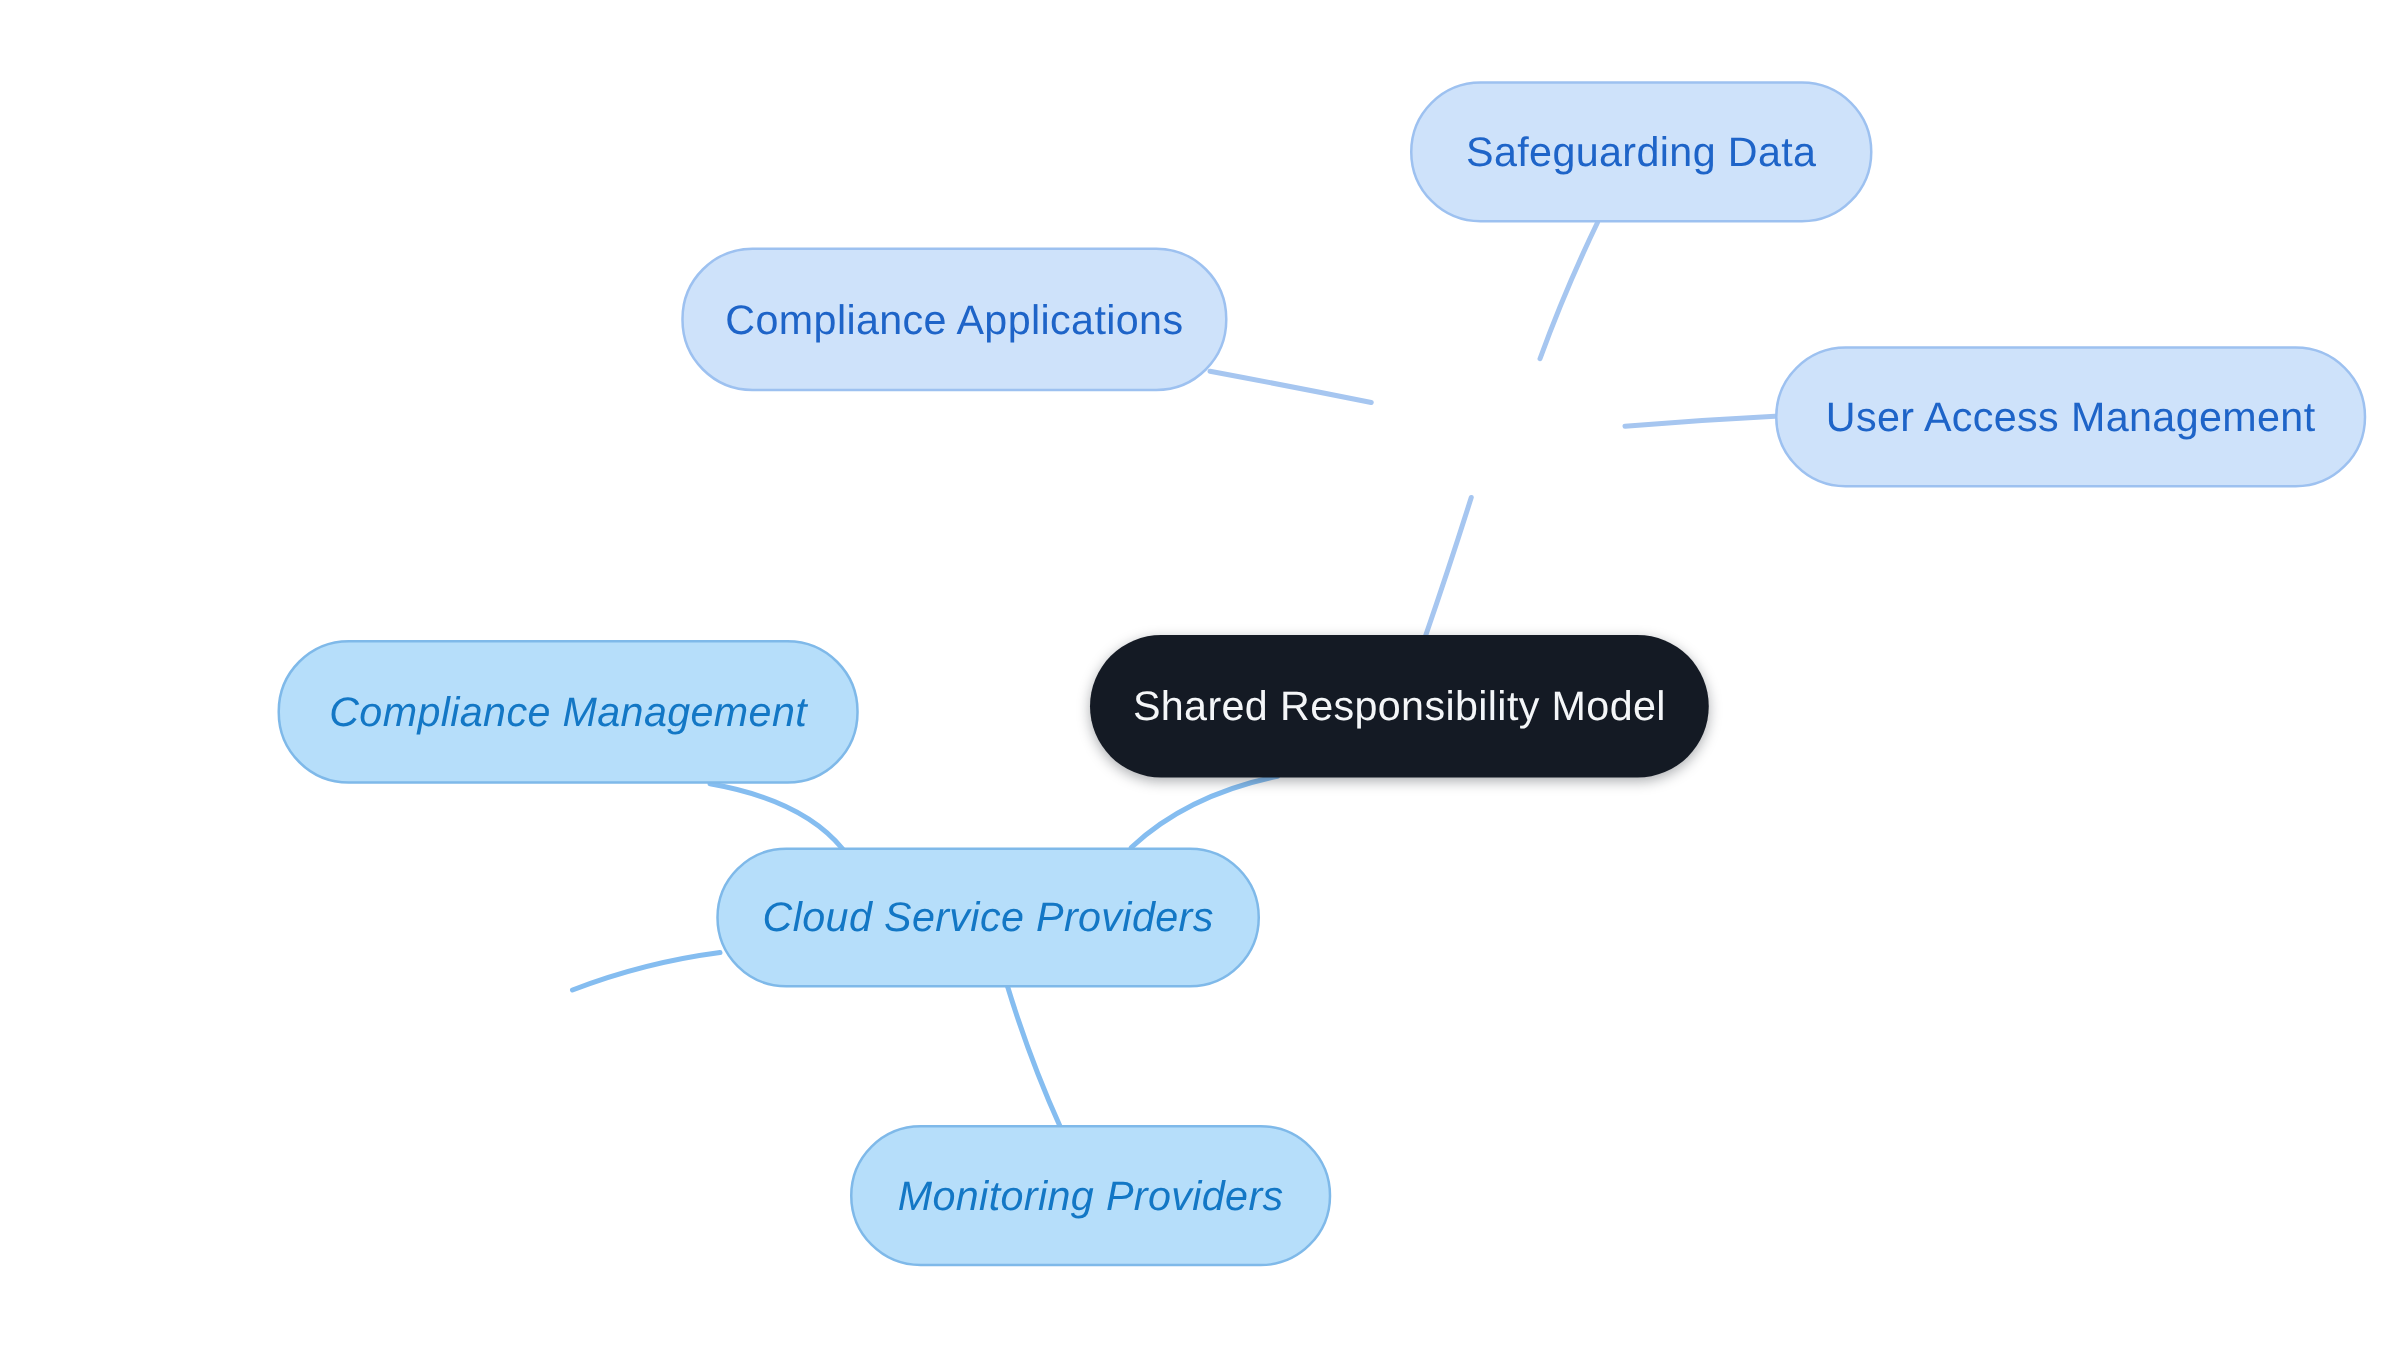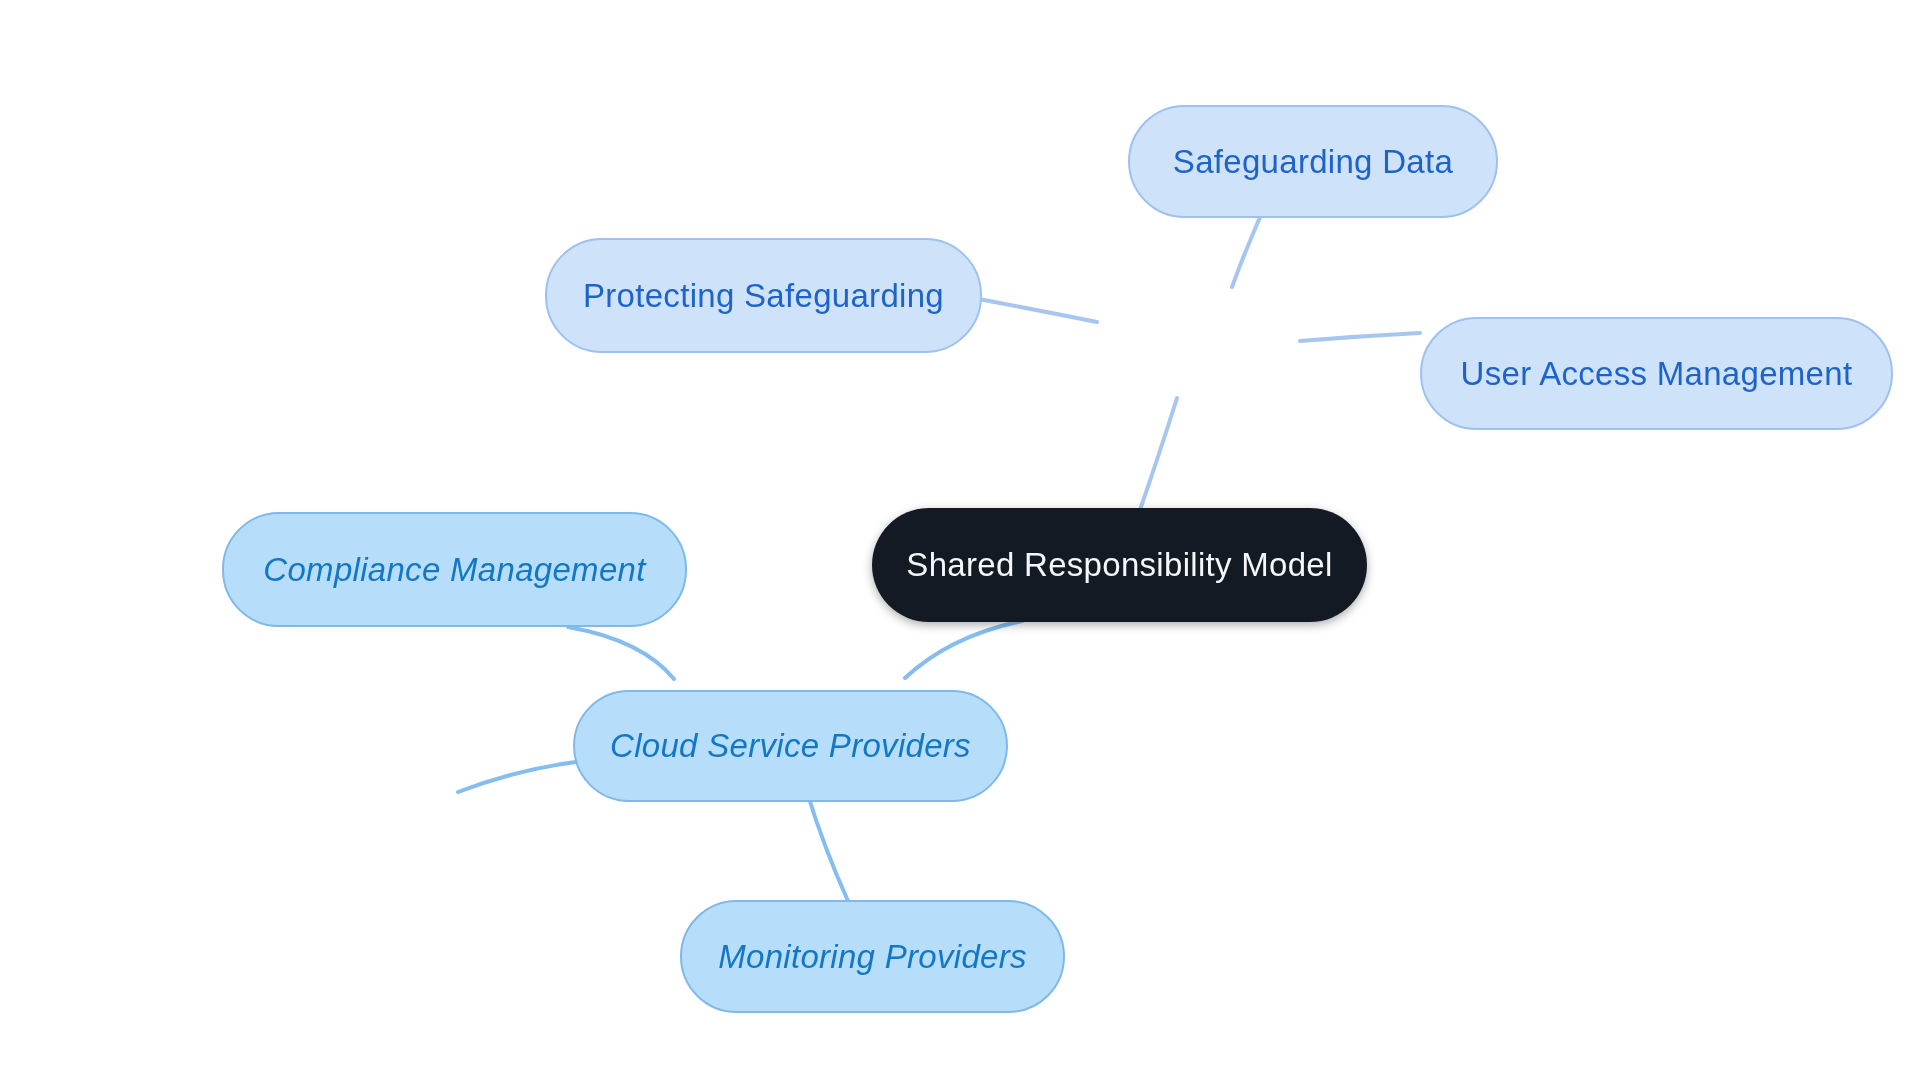--- a/index.html
+++ b/index.html
@@ -40,21 +40,20 @@
     justify-content: center;
     font-size: 33px;
     letter-spacing: 0.3px;
     white-space: nowrap;
     cursor: default;
   }
   .branch-clients {
     background: var(--clients-fill, #CEE2FA);
     border: 2px solid var(--clients-border, #9DC1F0);
     color: var(--clients-text, #1E64C8);
-    margin-top: 40px;
   }
   .branch-csp {
     background: var(--csp-fill, #B6DEFA);
     border: 2px solid var(--csp-border, #7FB9E9);
     color: var(--csp-text, #1377C5);
     font-style: italic;
   }
   .node-center {
     background: var(--center-bg, #141A24);
     border: none;
@@ -62,21 +61,21 @@
     box-shadow: 0 3px 10px rgba(15, 20, 30, 0.35);
     z-index: 2;
   }
 
   
   .n-center       { left: 872px;  top: 508px; width: 495px; height: 114px; }
   .n-clients      { left: 1097px; top: 285px; width: 203px; height: 113px; }
   .n-safeguarding { left: 1128px; top: 65px;  width: 370px; height: 113px; }
   .n-protecting   { left: 545px;  top: 198px; width: 437px; height: 115px; }
   .n-uam          { left: 1420px; top: 277px; width: 473px; height: 113px; }
-  .n-csp          { left: 573px;  top: 678px; width: 435px; height: 112px; margin-top: 12px; }
+  .n-csp          { left: 573px;  top: 678px; width: 435px; height: 112px; }
   .n-compliance   { left: 222px;  top: 512px; width: 465px; height: 115px; }
   .n-securing     { left: 25px;   top: 777px; width: 438px; height: 115px; }
   .n-monitoring   { left: 680px;  top: 900px; width: 385px; height: 113px; }
 </style>
 </head>
 <body>
 
 <div class="canvas">
 
   <svg class="edges" viewBox="0 0 1920 1083" xmlns="http://www.w3.org/2000/svg">
@@ -93,21 +92,21 @@
   <div class="node node-center n-center">
     <span>Shared Responsibility Model</span>
   </div>
 
 
   <div class="node branch-clients n-safeguarding">
     <span>Safeguarding Data</span>
   </div>
 
   <div class="node branch-clients n-protecting">
-    <span>Protecting Safeguarding</span>
+    <span>Compliance Applications</span>
   </div>
 
   <div class="node branch-clients n-uam">
     <span>User Access Management</span>
   </div>
 
   <div class="node branch-csp n-csp">
     <span>Cloud Service Providers</span>
   </div>
 

